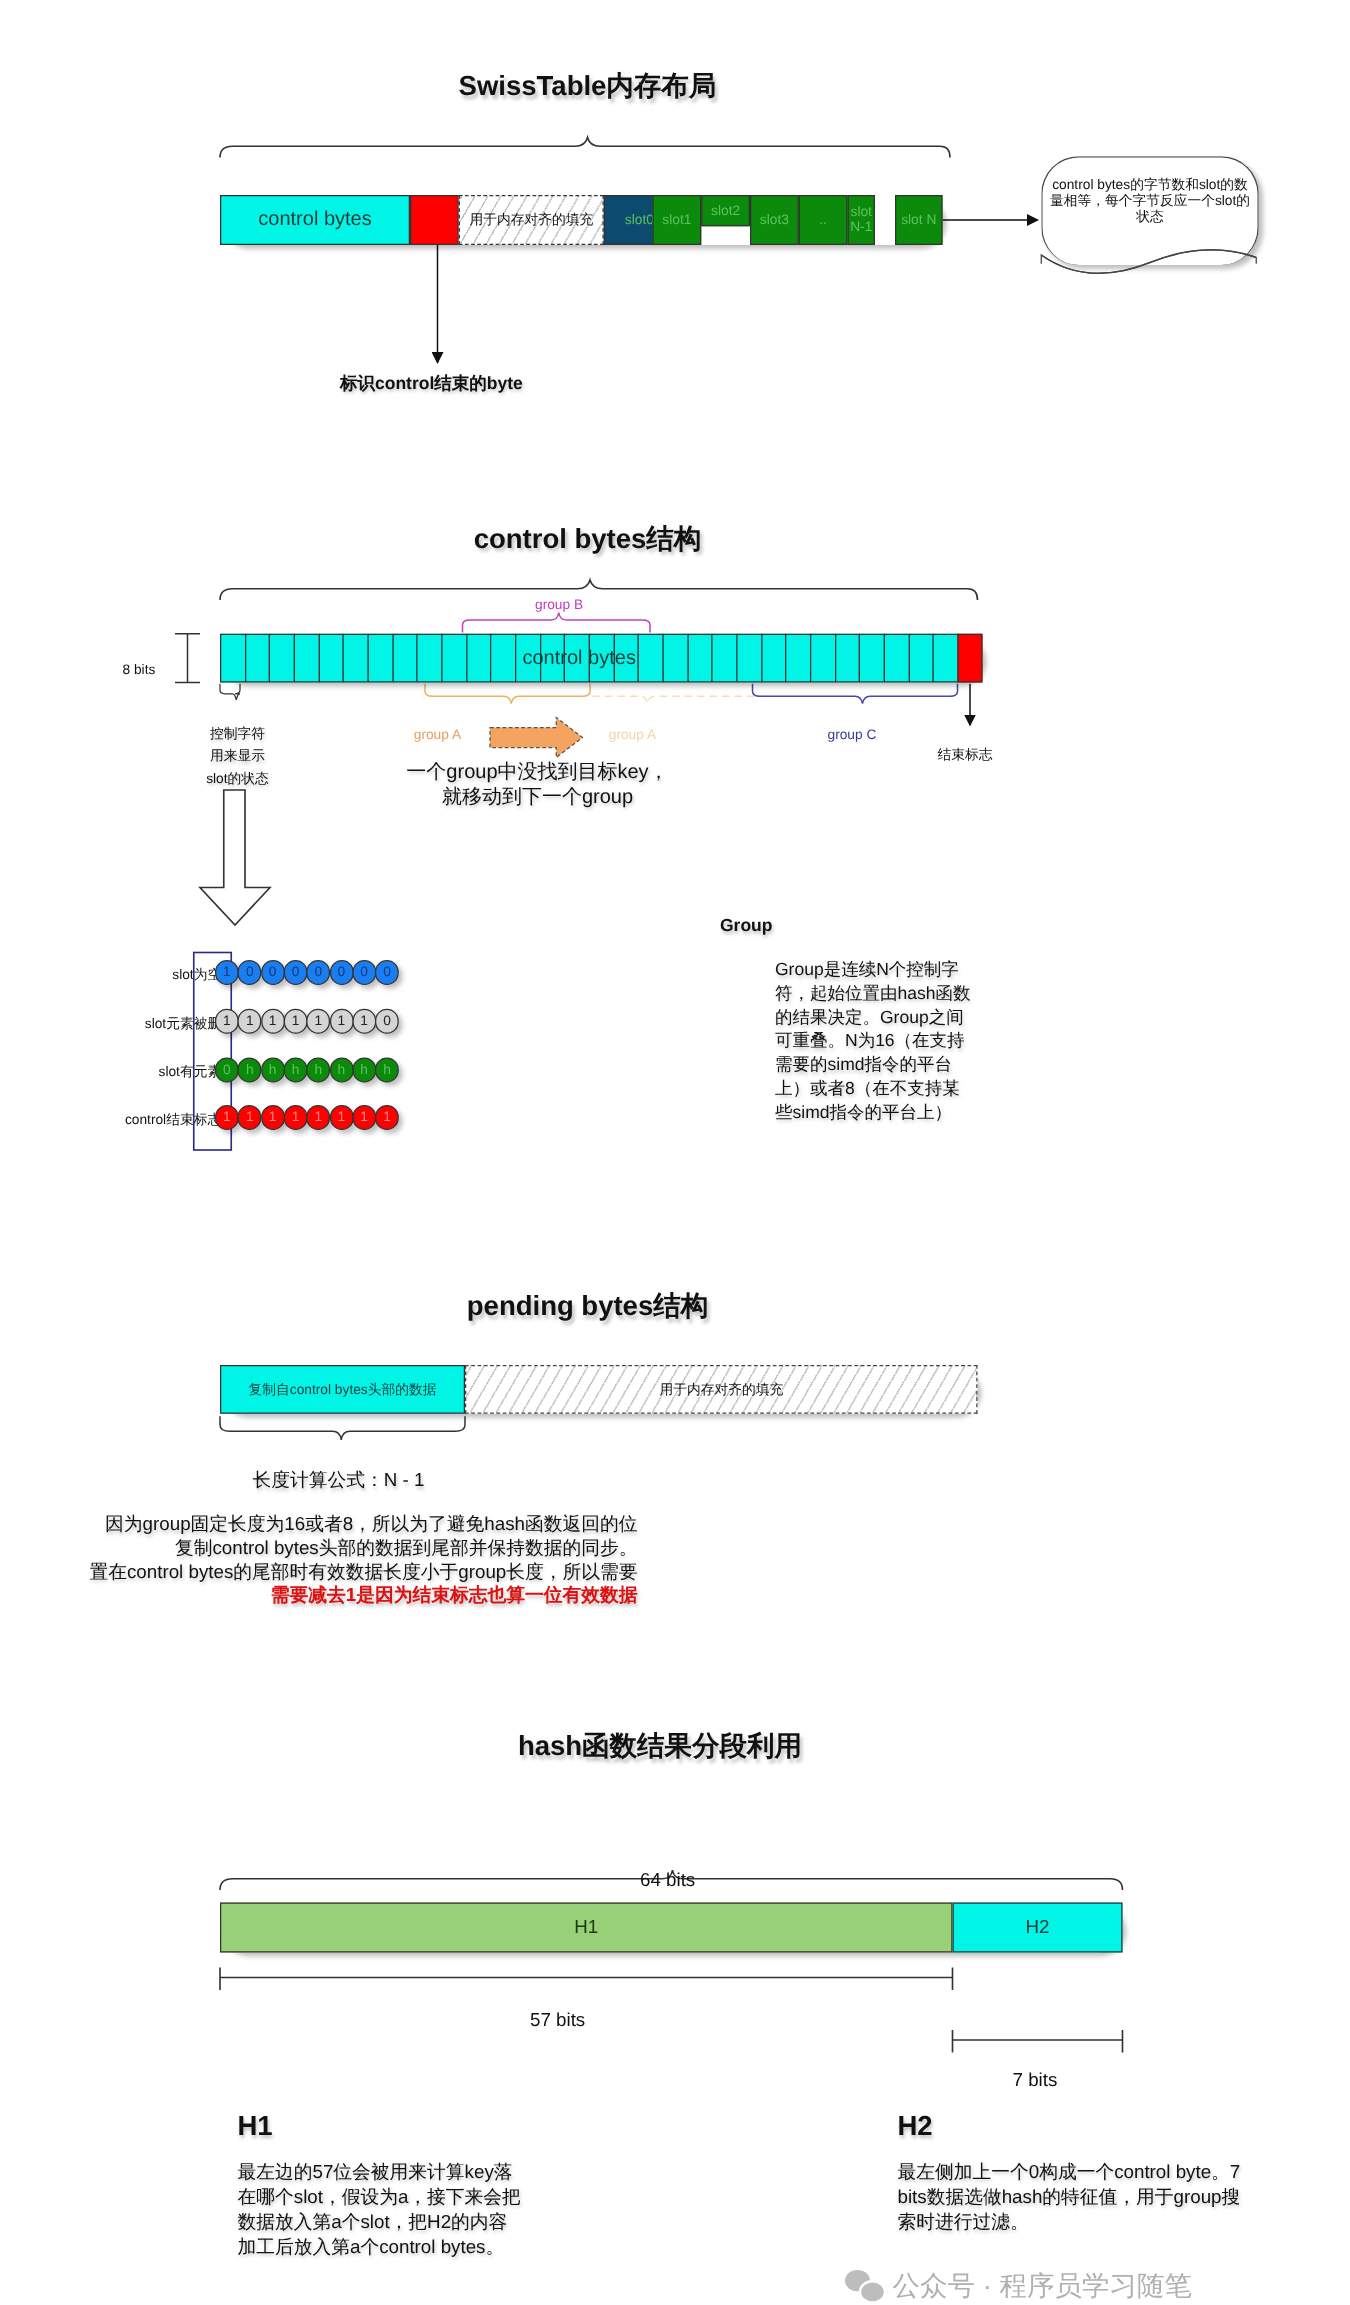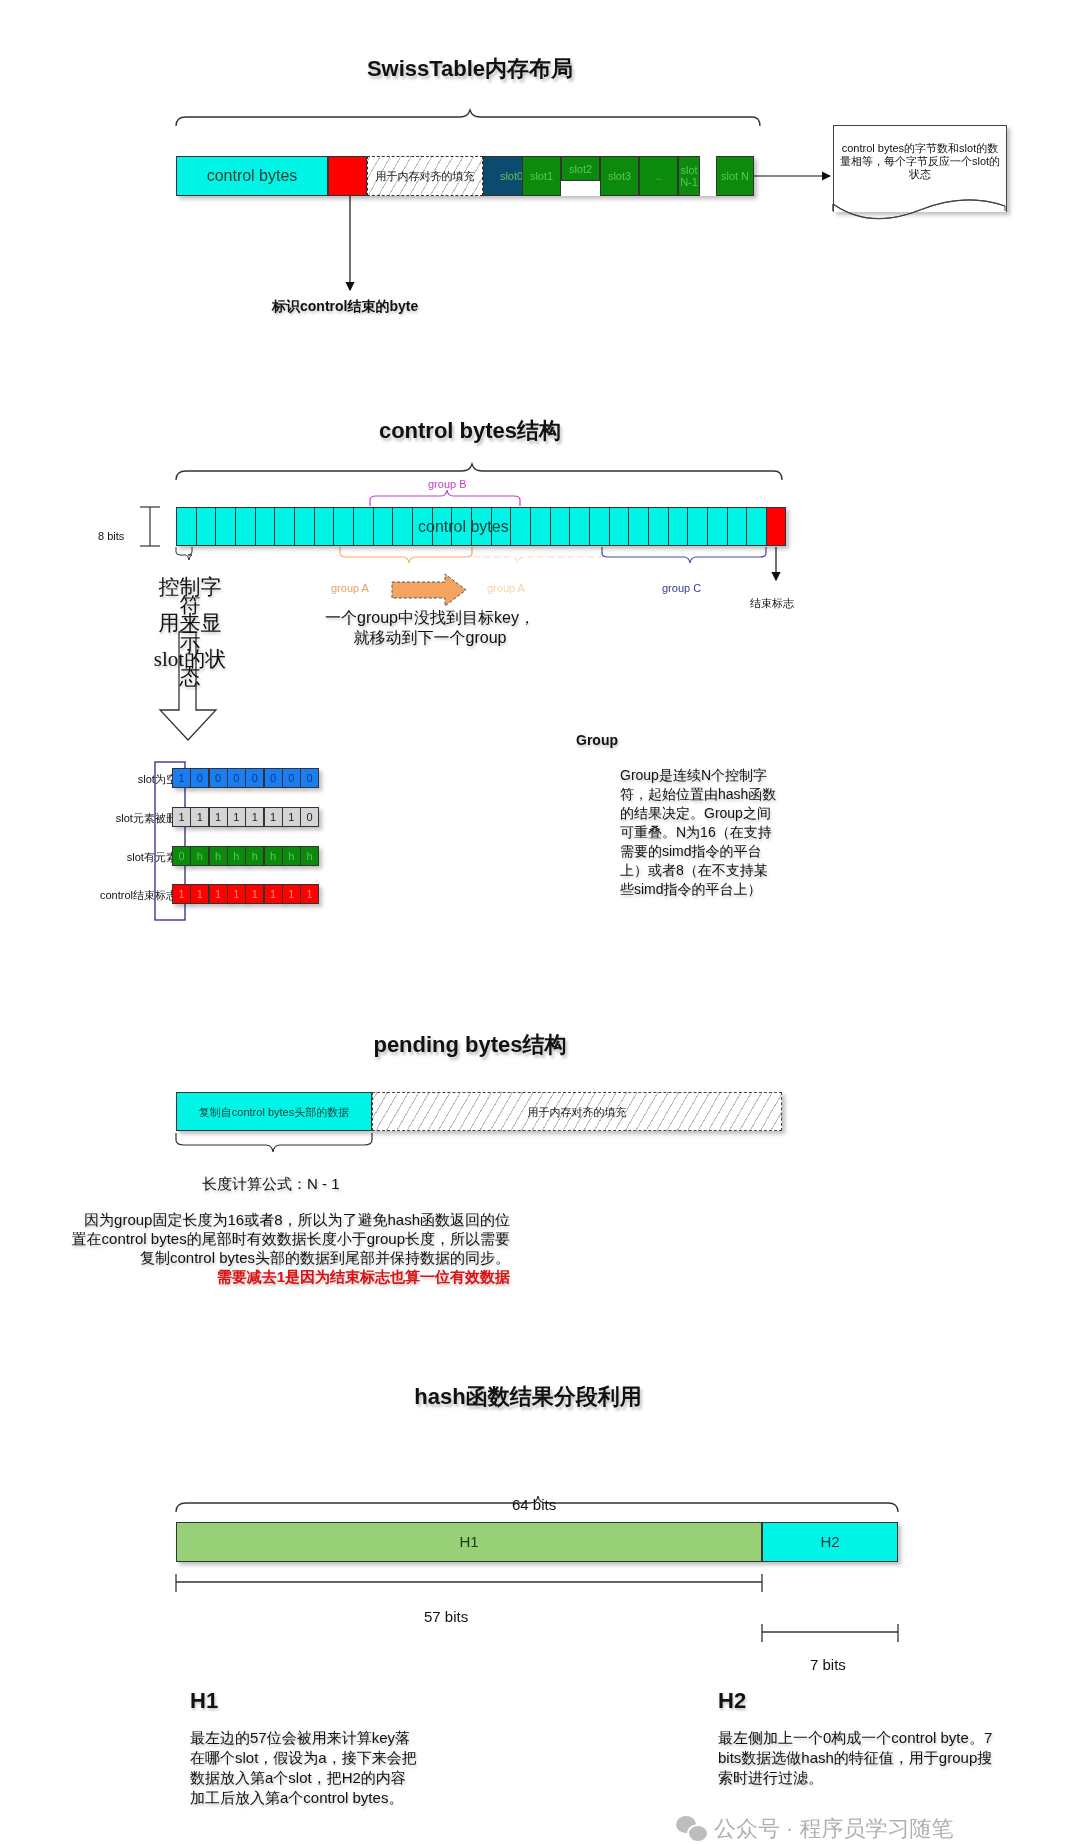--- a/index.html
+++ b/index.html
@@ -1,19 +1,19 @@
 <!DOCTYPE html>
 <html><head>
 <meta charset="utf-8">
 <style>
   html,body{margin:0;padding:0;background:#fff;}
   body{width:1080px;height:1844px;position:relative;overflow:hidden;font-family:"Liberation Sans","DejaVu Sans",sans-serif;color:#111;}
   .abs{position:absolute;}
   .title{position:absolute;font-weight:bold;font-size:22px;text-shadow:2px 3px 3px rgba(0,0,0,0.25);white-space:nowrap;transform:translateX(-50%);}
-  .shadow{box-shadow:3px 3px 4px rgba(0,0,0,0.25);}
+  .shadow{box-shadow:3px 3px 4px rgba(0,0,0,0.25);border-radius:30px;}
   .cell{position:absolute;box-sizing:border-box;border:1px solid #333;display:flex;align-items:center;justify-content:center;text-align:center;font-size:11px;line-height:12px;}
   .hatch{background:repeating-linear-gradient(-60deg,#fff 0,#fff 8px,#bbb 8px,#bbb 9px);}
   .txt{position:absolute;white-space:nowrap;}
   svg{position:absolute;left:0;top:0;overflow:visible;}
   .tshadow{text-shadow:1px 2px 3px rgba(0,0,0,0.25);}
 </style>
 </head>
 <body>
 
 <svg width="1080" height="1844">
@@ -128,21 +128,21 @@
     <div class="cell" style="left: 570.33px; top: 0px; width: 20.67px; height: 39px; background: rgb(0, 245, 230);"></div>
     <div class="cell" style="left: 590px; top: 0px; width: 20px; height: 39px; background: rgb(255, 0, 0);"></div>
   </div>
 <div class="txt" style="left:418px;top:518px;font-size:16px;color:#1a3a3a;">control bytes</div>
 
 <div class="txt" style="left:331px;top:582px;font-size:11px;color:#e8a060;">group A</div>
 <div class="txt" style="left:487px;top:582px;font-size:11px;color:#f4d4a8;">group A</div>
 <div class="txt" style="left:662px;top:582px;font-size:11px;color:#3a3a9a;">group C</div>
 <div class="txt" style="left:750px;top:596px;font-size:11px;">结束标志</div>
 
-<div class="abs tshadow" style="left:150px;top:578px;width:80px;text-align:center;font-size:21px;line-height:18px;font-family:Liberation Serif, serif;">
+<div class="abs tshadow" style="left:150px;top:578px;width:80px;text-align:center;font-size:11px;line-height:18px;">
   <div>控制字符</div>
   <div>用来显示</div>
   <div>slot的状态</div>
 </div>
 
 <div class="abs tshadow" style="left:300px;top:608px;width:260px;text-align:center;font-size:16px;line-height:20px;">
   <div>一个group中没找到目标key，</div>
   <div>就移动到下一个group</div>
 </div>
 
@@ -213,22 +213,22 @@
 </div>
 
 <div class="title" style="left:470px;top:1030px;">pending bytes结构</div>
 <div class="abs shadow" style="left:176px;top:1092px;width:606px;height:39px;">
   <div class="cell" style="left:0;top:0;width:196px;height:39px;background:#00f5e6;font-size:11px;color:#1a3a3a;">复制自control bytes头部的数据</div>
   <div class="cell hatch" style="left:196px;top:0;width:410px;height:39px;border:1px dashed #444;font-size:11px;">用于内存对齐的填充</div>
 </div>
 <div class="txt tshadow" style="left:202px;top:1175px;font-size:15px;">长度计算公式：N - 1</div>
 <div class="abs tshadow" style="left:40px;top:1210px;width:470px;text-align:right;font-size:15px;line-height:19px;">
   <div>因为group固定长度为16或者8，所以为了避免hash函数返回的位</div>
+  <div>复制control bytes头部的数据到尾部并保持数据的同步。</div>
   <div>置在control bytes的尾部时有效数据长度小于group长度，所以需要</div>
-  <div>复制control bytes头部的数据到尾部并保持数据的同步。</div>
   <div style="color:#e01010;font-weight:bold;">需要减去1是因为结束标志也算一位有效数据</div>
 </div>
 
 <div class="title" style="left:528px;top:1382px;">hash函数结果分段利用</div>
 <div class="txt" style="left:512px;top:1452px;font-size:15px;margin-top:44px;">64 bits</div>
 <div class="abs shadow" style="left:176px;top:1522px;width:722px;height:40px;">
   <div class="cell" style="left:0;top:0;width:586px;height:40px;background:#97d077;font-size:15px;color:#1a3a1a;">H1</div>
   <div class="cell" style="left:586px;top:0;width:136px;height:40px;background:#00f5e6;font-size:15px;color:#1a3a3a;">H2</div>
 </div>
 <div class="txt" style="left:424px;top:1608px;font-size:15px;">57 bits</div>

